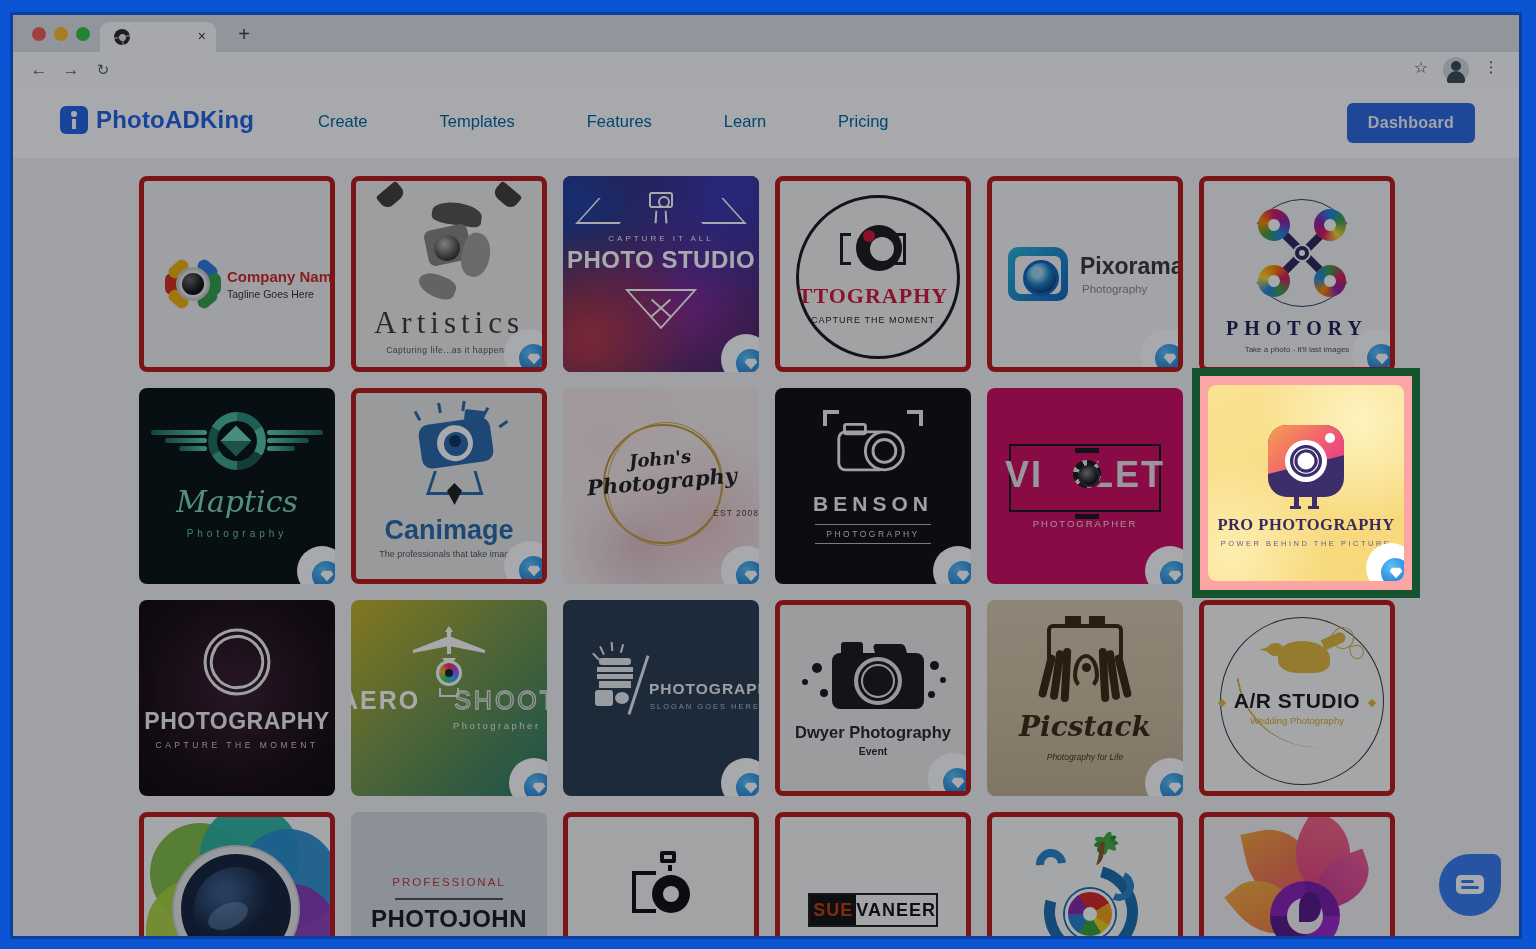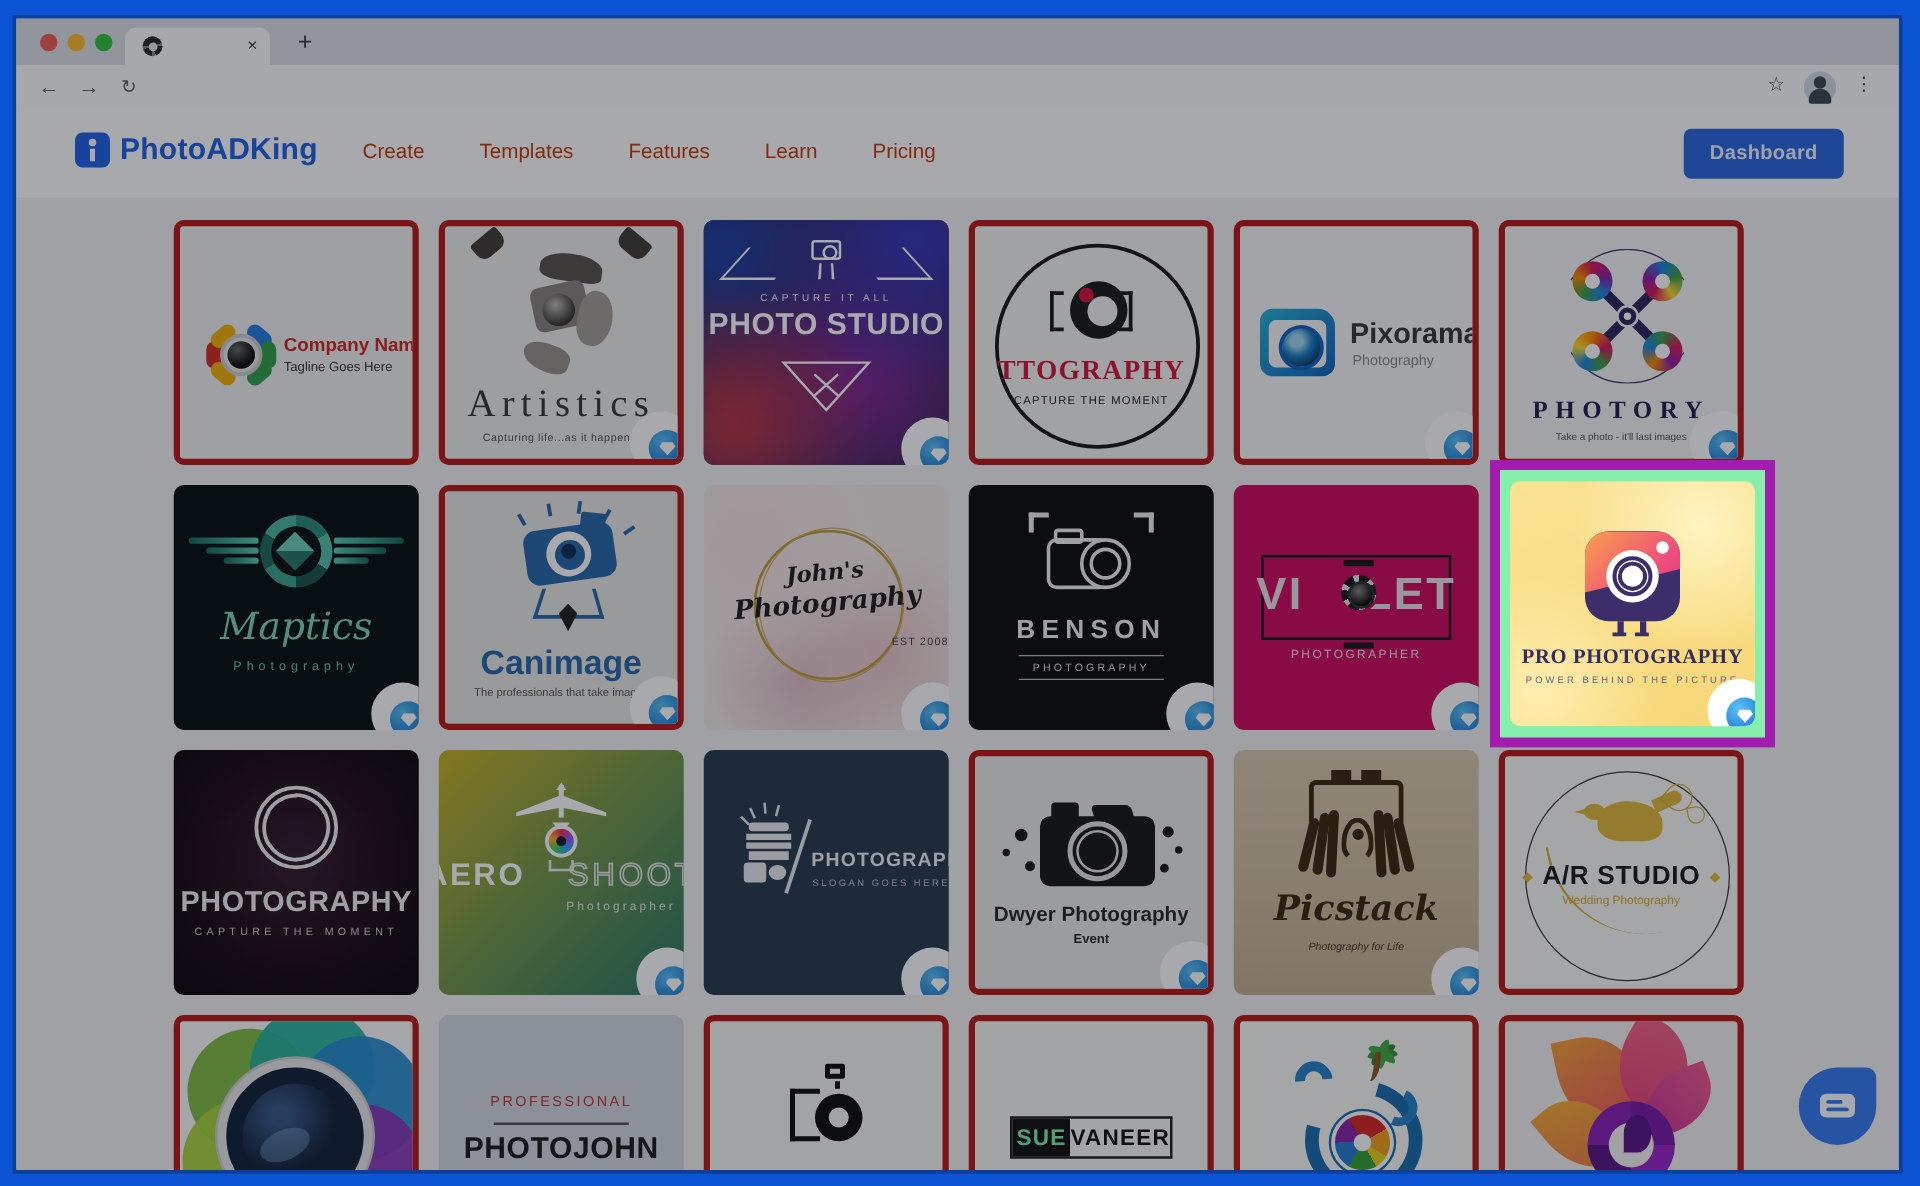--- a/index.html
+++ b/index.html
@@ -33,21 +33,21 @@
 .dots { right:16px; font-size:15px; }
 
 
 .site-header { position:absolute; left:0; top:73px; right:0; height:70px; background:#fff; }
 .logo { position:absolute; left:47px; top:18px; display:flex; align-items:center; }
 .logo-ico { width:28px; height:28px; background:#2467e6; border-radius:6px; position:relative; margin-right:8px; }
 .logo-ico::before { content:""; position:absolute; left:11px; top:5px; width:6px; height:6px; border-radius:50%; background:#fff; }
 .logo-ico::after { content:""; position:absolute; left:12px; top:13px; width:4px; height:10px; background:#fff; }
 .logo-text { font-size:24px; font-weight:bold; color:#2464e4; letter-spacing:0.2px; }
 .mainnav { position:absolute; left:277px; top:24px; display:flex; gap:44px; }
-.mainnav span { font-size:16.5px; color:#c2410c; }
+.mainnav span { font-size:16.5px; color:#0369a1;margin-left:28px; }
 .dash-btn { position:absolute; right:44px; top:15px; width:128px; height:40px; background:#2e6ae0; color:#f2f5fc; font-size:16px; font-weight:bold; border:none; border-radius:6px; letter-spacing:0.3px; }
 
 
 .content { position:absolute; left:0; top:143px; right:0; bottom:0; background:#f2f3f5; overflow:hidden; }
 .grid { position:absolute; left:126px; top:18px; display:grid; grid-template-columns:repeat(6,196px); grid-auto-rows:196px; gap:16px; }
 .card { position:relative; width:196px; height:196px; background:#fff; border-radius:8px; overflow:hidden; border:5px solid #b91c1c; }
 .notch { position:absolute; right:-12px; bottom:-12px; width:50px; height:50px; border-radius:50%; background:#fff; }
 .dl { position:absolute; right:6px; bottom:6px; width:29px; height:29px; border-radius:50%; background:radial-gradient(circle at 35% 30%,#5ec1f7,#1d7fd6 70%); display:flex; align-items:center; justify-content:center; }
 .dl svg { width:14px; height:12px; }
 
@@ -296,21 +296,21 @@
 .c21 .bracket { position:absolute; left:0; top:8px; width:24px; height:42px; border:4px solid #111; border-right:none; }
 .c21 .lens { position:absolute; left:20px; top:12px; width:38px; height:38px; border-radius:50%; background:#111; }
 .c21 .lens::after { content:""; position:absolute; left:11px; top:11px; width:16px; height:16px; border-radius:50%; background:#f6f6f4; }
 .c21 .flash { position:absolute; left:28px; top:-12px; width:16px; height:12px; border:4px solid #111; border-radius:2px; }
 .c21 .flash::after { content:""; position:absolute; left:4px; top:10px; width:4px; height:6px; background:#111; }
 .c21 .t1 { position:absolute; left:0; right:0; top:120px; text-align:center; font-size:16px; font-weight:bold; color:#111; letter-spacing:1px; }
 
 
 .c22 { background:#f8f8f6; }
 .c22 .row { position:absolute; left:28px; top:76px; right:28px; height:34px; border:2px solid #222; display:flex; }
-.c22 .sue { width:60px; background:#141414; color:#86efac; font-size:18px; font-weight:bold; display:flex; align-items:center; justify-content:center; letter-spacing:1px; }
+.c22 .sue { width:60px; background:#141414; color:#c2410c; font-size:18px; font-weight:bold; display:flex; align-items:center; justify-content:center; letter-spacing:1px; }
 .c22 .van { flex:1; color:#141414; font-size:18px; font-weight:bold; display:flex; align-items:center; justify-content:center; letter-spacing:1px; }
 .c22 .t2 { position:absolute; left:0; right:0; top:118px; text-align:center; font-size:11.5px; color:#141414; letter-spacing:4px; font-weight:bold; }
 
 
 .c23 { background:#fbfbf9; }
 .c23 .wave { position:absolute; left:52px; top:48px; width:94px; height:94px; border-radius:50%; border:11px solid #1d6fae; border-top-color:transparent; transform:rotate(-30deg); }
 .c23 .curl { position:absolute; width:30px; height:30px; border-radius:50%; border:8px solid #2a85c8; border-bottom-color:transparent; border-right-color:transparent; transform:rotate(40deg); }
 .c23 .cu1 { left:44px; top:32px; }
 .c23 .cu2 { left:112px; top:54px; transform:rotate(160deg); border-width:7px; }
 .c23 .palm { position:absolute; left:86px; top:8px; width:40px; height:40px; }
@@ -329,21 +329,21 @@
 .c24 .f1 { left:44px; top:10px; width:68px; height:80px; background:linear-gradient(160deg,#f6a23c,#ee5566); transform:rotate(-12deg); }
 .c24 .f2 { left:88px; top:2px; width:62px; height:70px; background:linear-gradient(160deg,#f46a8a,#e8447c); transform:rotate(30deg); }
 .c24 .f3 { left:116px; top:34px; width:46px; height:58px; background:linear-gradient(160deg,#ee5d92,#cc3a9a); transform:rotate(70deg); }
 .c24 .f4 { left:36px; top:56px; width:52px; height:68px; background:linear-gradient(200deg,#f8b43c,#f07a4a); transform:rotate(-40deg); }
 .c24 .ap { position:absolute; left:66px; top:64px; width:70px; height:70px; border-radius:50%; background:conic-gradient(#7a1fa8 0 90deg,#9a2ac8 0 180deg,#5a1a88 0 270deg,#8a24b8 0 360deg); }
 .c24 .ap::before { content:""; position:absolute; left:17px; top:17px; width:36px; height:36px; border-radius:50%; background:#f4f2f4; }
 .c24 .ap::after { content:""; position:absolute; left:29px; top:11px; width:22px; height:30px; border-radius:50% 50% 50% 0; background:#5a1a88; }
 
 
 .dim { position:absolute; inset:0; background:rgba(4,7,14,0.345); z-index:40; }
-.hl-box { position:absolute; left:1179px; top:353px; width:228px; height:230px; border:8px solid #a21caf; background:#86efac; padding:9px 8px; z-index:50; }
+.hl-box { position:absolute; left:1179px; top:353px; width:228px; height:230px; border:8px solid #14532d; background:#fca5a5; padding:9px 8px; z-index:50; }
 .hl-card { position:relative; width:196px; height:196px; border-radius:8px; overflow:hidden; }
 .chat { position:absolute; right:18px; bottom:20px; width:62px; height:62px; background:#3b7df0; border-radius:50% 8px 50% 50%; z-index:30; }
 .chat .bub { position:absolute; left:17px; top:21px; width:28px; height:19px; background:#fff; border-radius:5px; }
 .chat .bub::before { content:""; position:absolute; left:5px; top:5px; width:13px; height:3px; border-radius:2px; background:#3b7df0; }
 .chat .bub::after { content:""; position:absolute; left:5px; top:11px; width:18px; height:3px; border-radius:2px; background:#3b7df0; }
 </style>
 </head>
 <body>
 
 <div class="frame">

